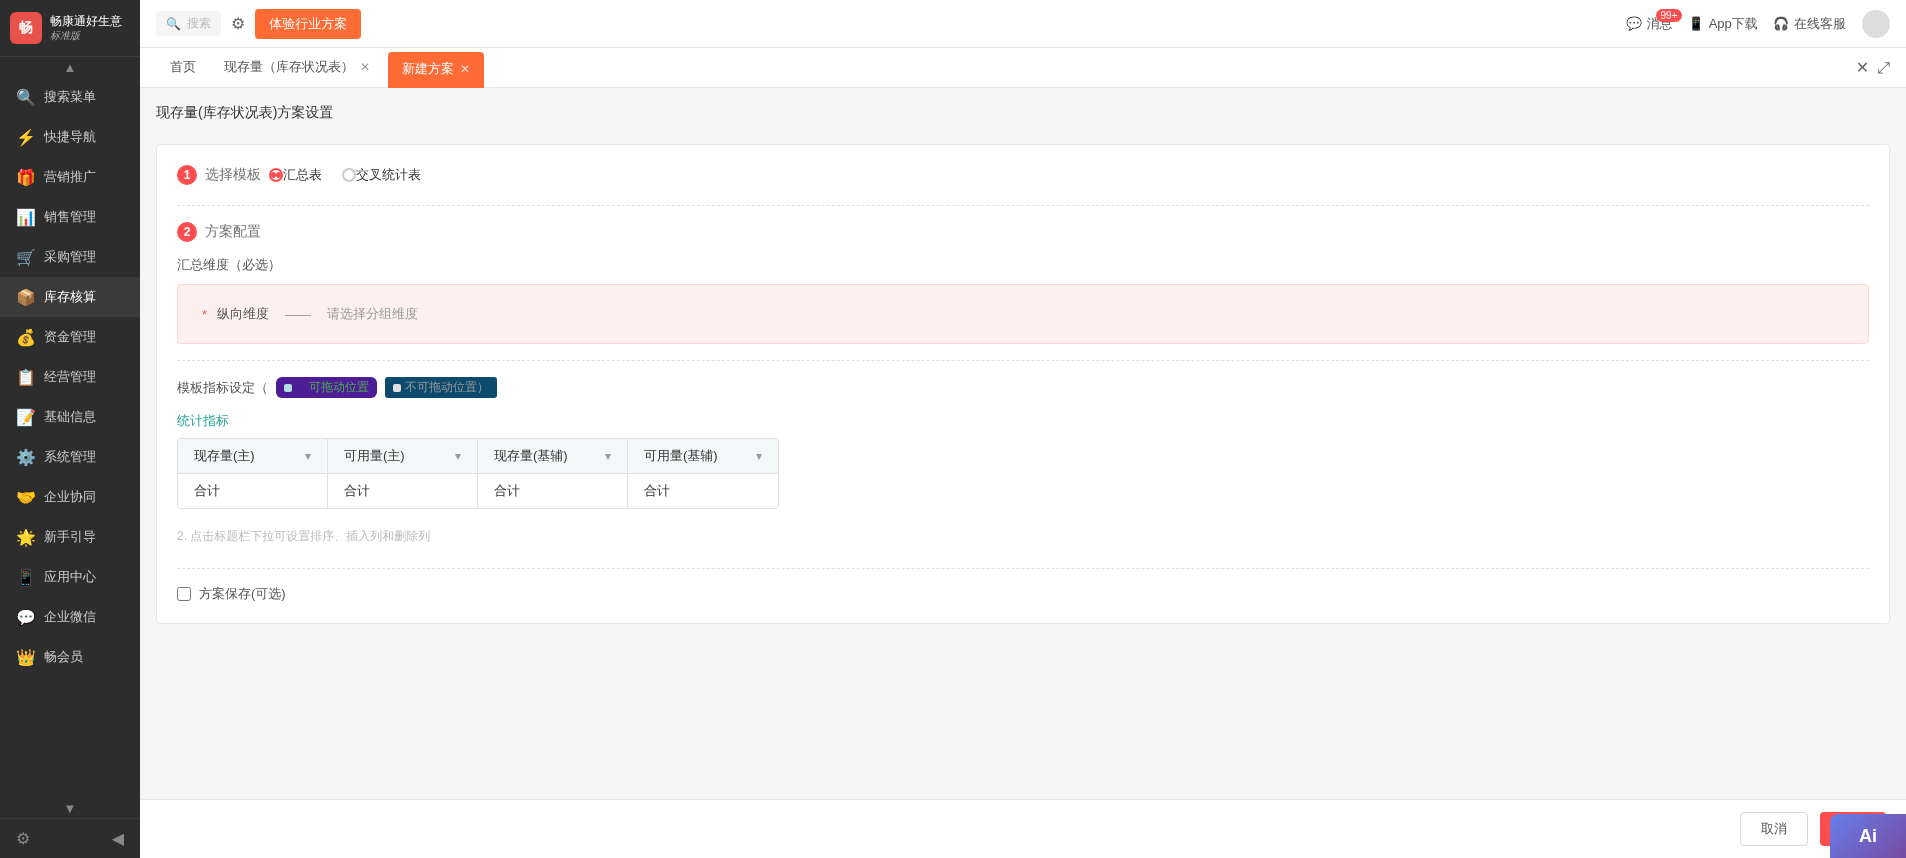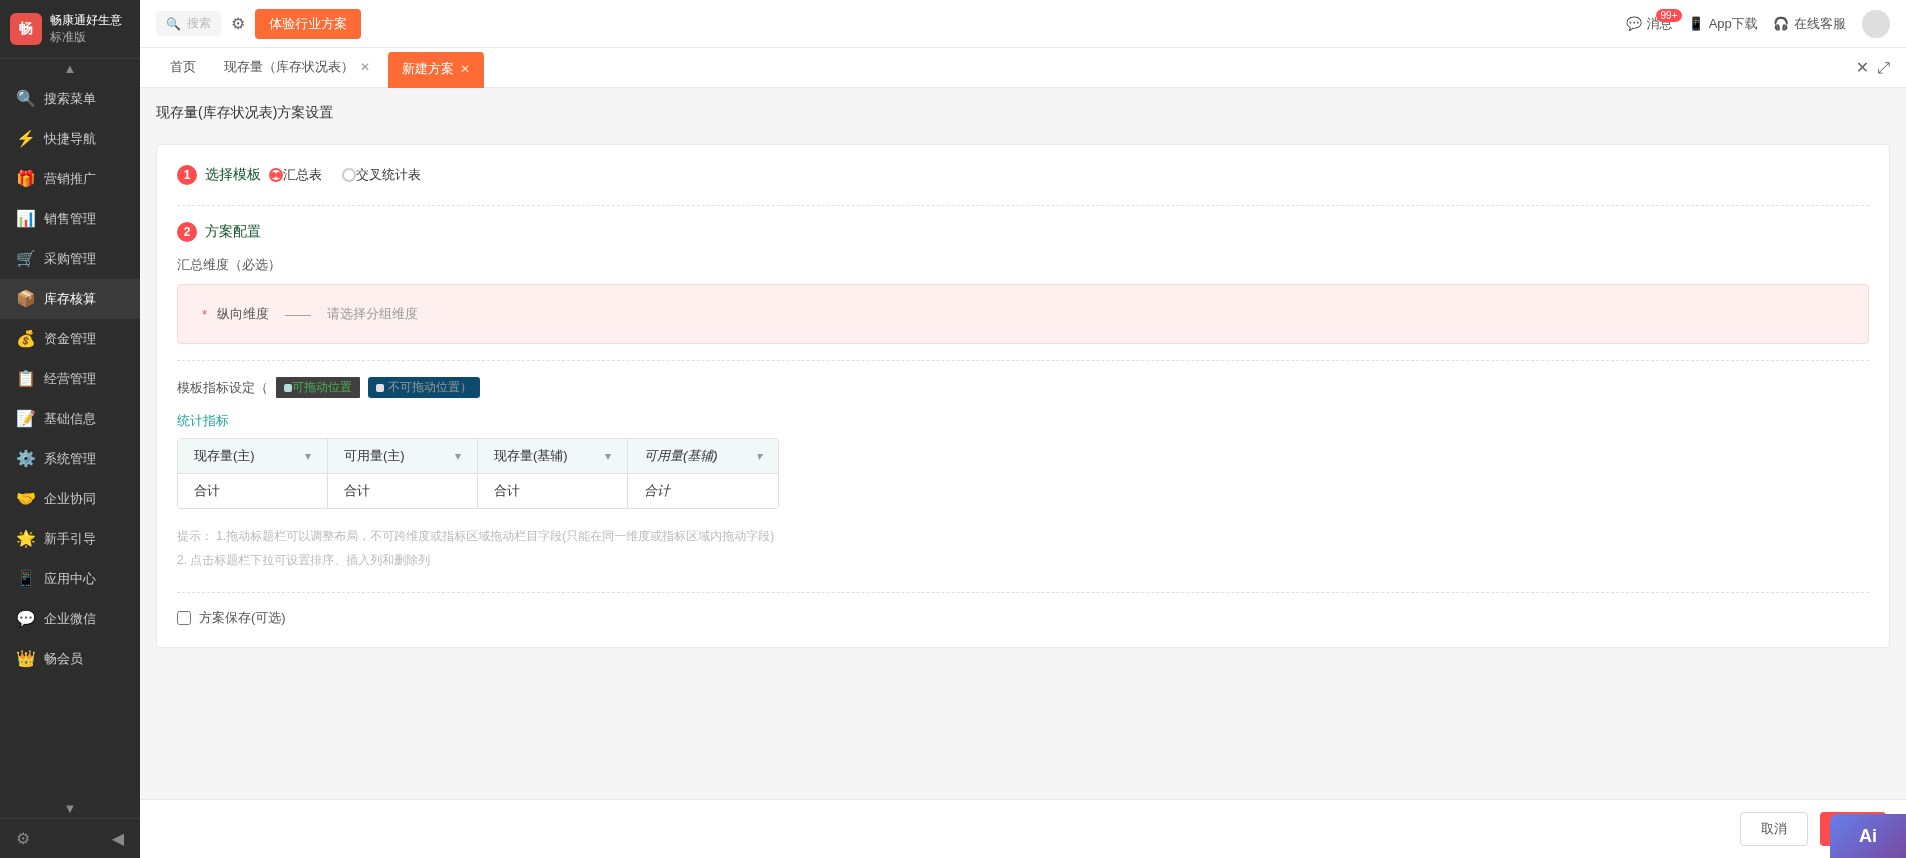--- a/index.html
+++ b/index.html
@@ -23,21 +23,21 @@
       border-bottom: 1px solid #3a3a3a;
     }
     .sidebar-logo-icon {
       width: 32px; height: 32px;
       background: #e8524a;
       border-radius: 6px;
       display: flex; align-items: center; justify-content: center;
       color: white; font-weight: bold; font-size: 14px;
     }
     .sidebar-logo-text { font-size: 12px; color: #fff; line-height: 1.4; }
-    .sidebar-logo-badge { font-size: 12px; color: #aaa; }
+    .sidebar-logo-badge { font-size: 10px; color: #aaa; font-style: italic; }
     .sidebar-scroll-up, .sidebar-scroll-down {
       height: 20px;
       display: flex; align-items: center; justify-content: center;
       color: #888; cursor: pointer; background: #2d2d2d;
     }
     .sidebar-nav { flex: 1; overflow: hidden; }
     .sidebar-item {
       display: flex; align-items: center; gap: 8px;
       padding: 10px 16px; cursor: pointer; color: #ccc;
       font-size: 13px;
@@ -123,21 +123,21 @@
 
     
     .step-section { margin-bottom: 20px; }
     .step-header { display: flex; align-items: center; gap: 8px; margin-bottom: 14px; }
     .step-badge {
       width: 20px; height: 20px; border-radius: 50%;
       background: #ff4d4f; color: white;
       display: flex; align-items: center; justify-content: center;
       font-size: 12px; font-weight: bold; flex-shrink: 0;
     }
-    .step-title { font-size: 14px; color: #14532d; font-weight: 500; }
+    .step-title { font-size: 14px; color: #737373; font-weight: 500; }
 
     
     .template-options { display: flex; align-items: center; gap: 20px; }
     .radio-option { display: flex; align-items: center; gap: 0; font-size: 13px; color: #333; cursor: pointer; }
     .radio-dot {
       width: 14px; height: 14px; border-radius: 50%;
       border: 2px solid #ccc;
       display: flex; align-items: center; justify-content: center;
     }
     .radio-dot.checked { border-color: #ff4d4f; }
@@ -161,22 +161,22 @@
       margin-bottom: 16px;
     }
     .required-star { color: #ff4d4f; font-size: 13px; }
     .dim-name { font-size: 13px; color: #555; }
     .dim-dash { font-size: 13px; color: #999; margin: 0 6px; }
     .dim-placeholder { font-size: 13px; color: #999; }
 
     
     .indicator-settings { display: flex; align-items: center; gap: 8px; margin-bottom: 14px; font-size: 13px; color: #555; }
     .draggable-badge {
-      display: flex; align-items: center; gap: 0;
-      background: #404040; border-radius: 1px;
+      display: flex; align-items: center; gap: 17px;
+      background: #4c1d95; border-radius: 6px;
       padding: 2px 8px; font-size: 12px; color: #4caf50;
     }
     .draggable-badge-dot { width: 8px; height: 8px; background: #b2dfdb; border-radius: 2px; }
     .non-draggable-badge {
       display: flex; align-items: center; gap: 4px;
       background: #0c4a6e; border-radius: 3px;
       padding: 2px 8px; font-size: 12px; color: #999;
     }
     .non-draggable-badge-dot { width: 8px; height: 8px; background: #e0e0e0; border-radius: 2px; }
 
@@ -188,21 +188,21 @@
       overflow: hidden; display: inline-block; min-width: 600px;
     }
     .stats-header-row { display: flex; background: #f0f9f8; }
     .stats-data-row { display: flex; background: #fff; border-top: 1px solid #e0e0e0; }
     .stats-cell {
       padding: 8px 16px; font-size: 13px; color: #333;
       border-right: 1px solid #e0e0e0;
       display: flex; align-items: center; justify-content: space-between;
       min-width: 150px;
     }
-    .stats-cell:last-child { border-right: none; font-style: italic; }
+    .stats-cell:last-child { border-right: none; }
     .stats-cell-arrow { color: #999; font-size: 12px; }
 
     
     .tips-section { margin-top: 12px; }
     .tips-text { font-size: 12px; color: #bbb; line-height: 2; }
 
     
     .save-option { display: flex; align-items: center; gap: 8px; font-size: 13px; color: #555; }
     .save-checkbox { width: 14px; height: 14px; border: 1px solid #ccc; cursor: pointer; }
 
@@ -458,21 +458,20 @@
                   <span>合计</span>
                 </div>
                 <div class="stats-cell">
                   <span>合计</span>
                 </div>
               </div>
             </div>
           </div>
 
           <div class="tips-section">
-            <div class="tips-text">提示：  1.拖动标题栏可以调整布局，不可跨维度或指标区域拖动栏目字段(只能在同一维度或指标区域内拖动字段)</div>
             <div class="tips-text">        2. 点击标题栏下拉可设置排序、插入列和删除列</div>
           </div>
         </div>
 
         <hr class="section-divider">
 
         <div class="save-option">
           <input type="checkbox" class="save-checkbox" style="">
           <span>方案保存(可选)</span>
         </div>

